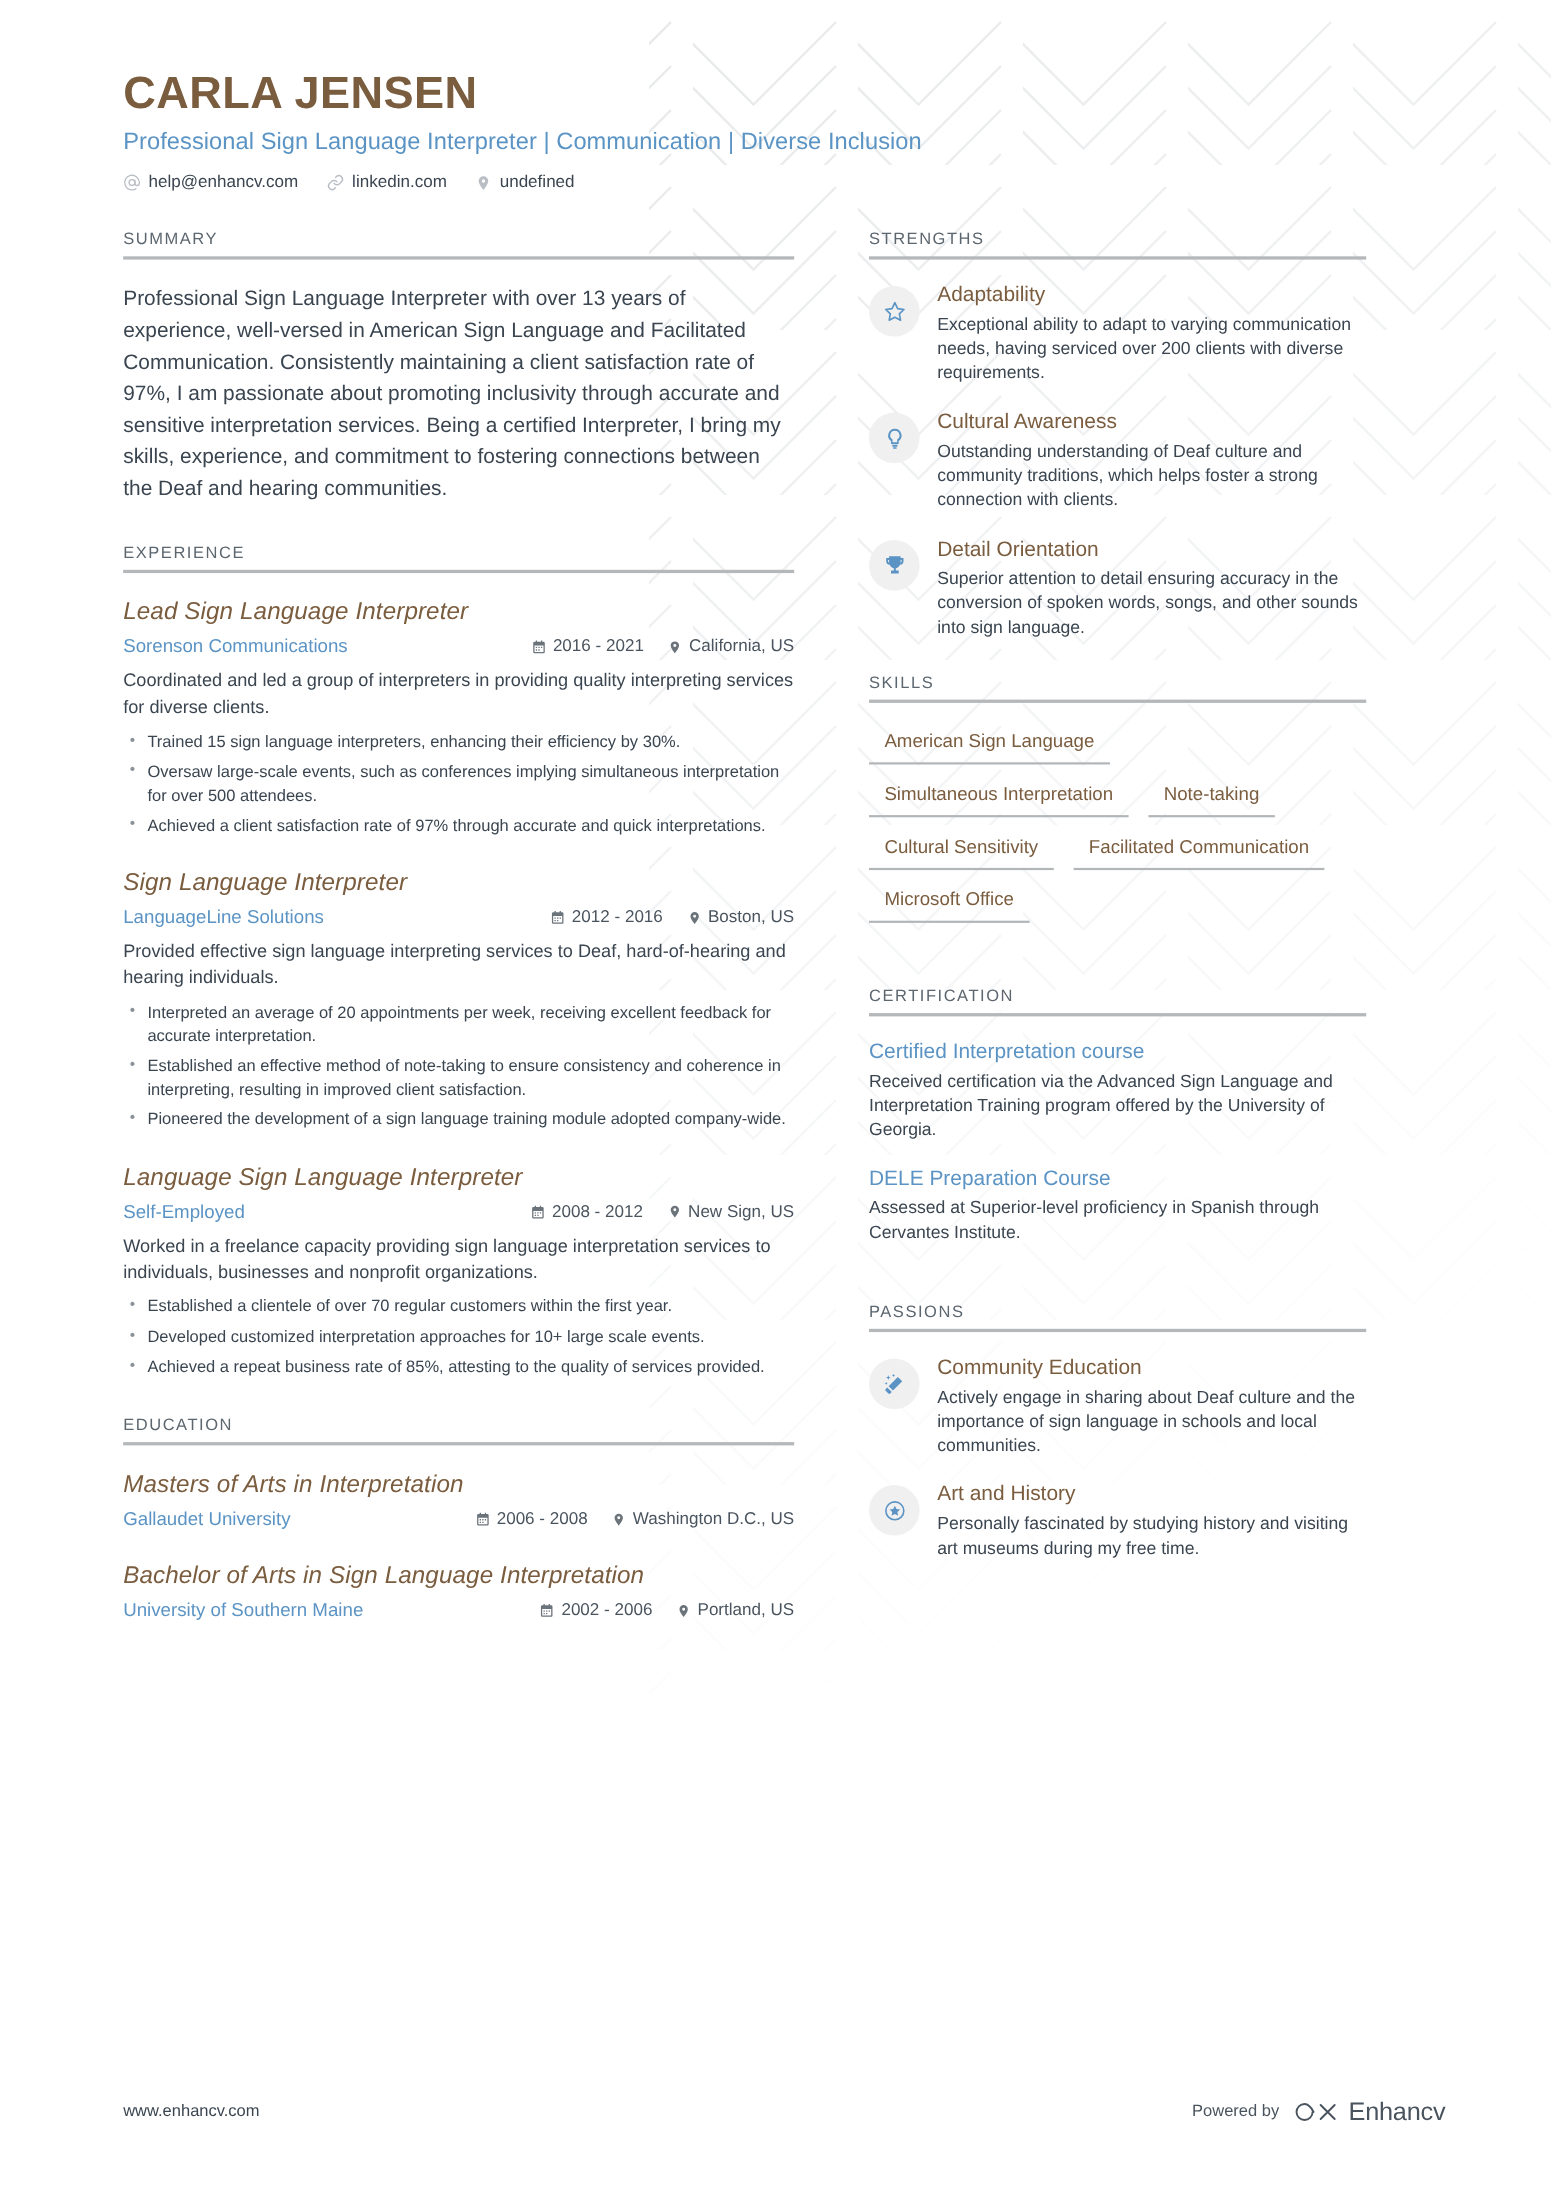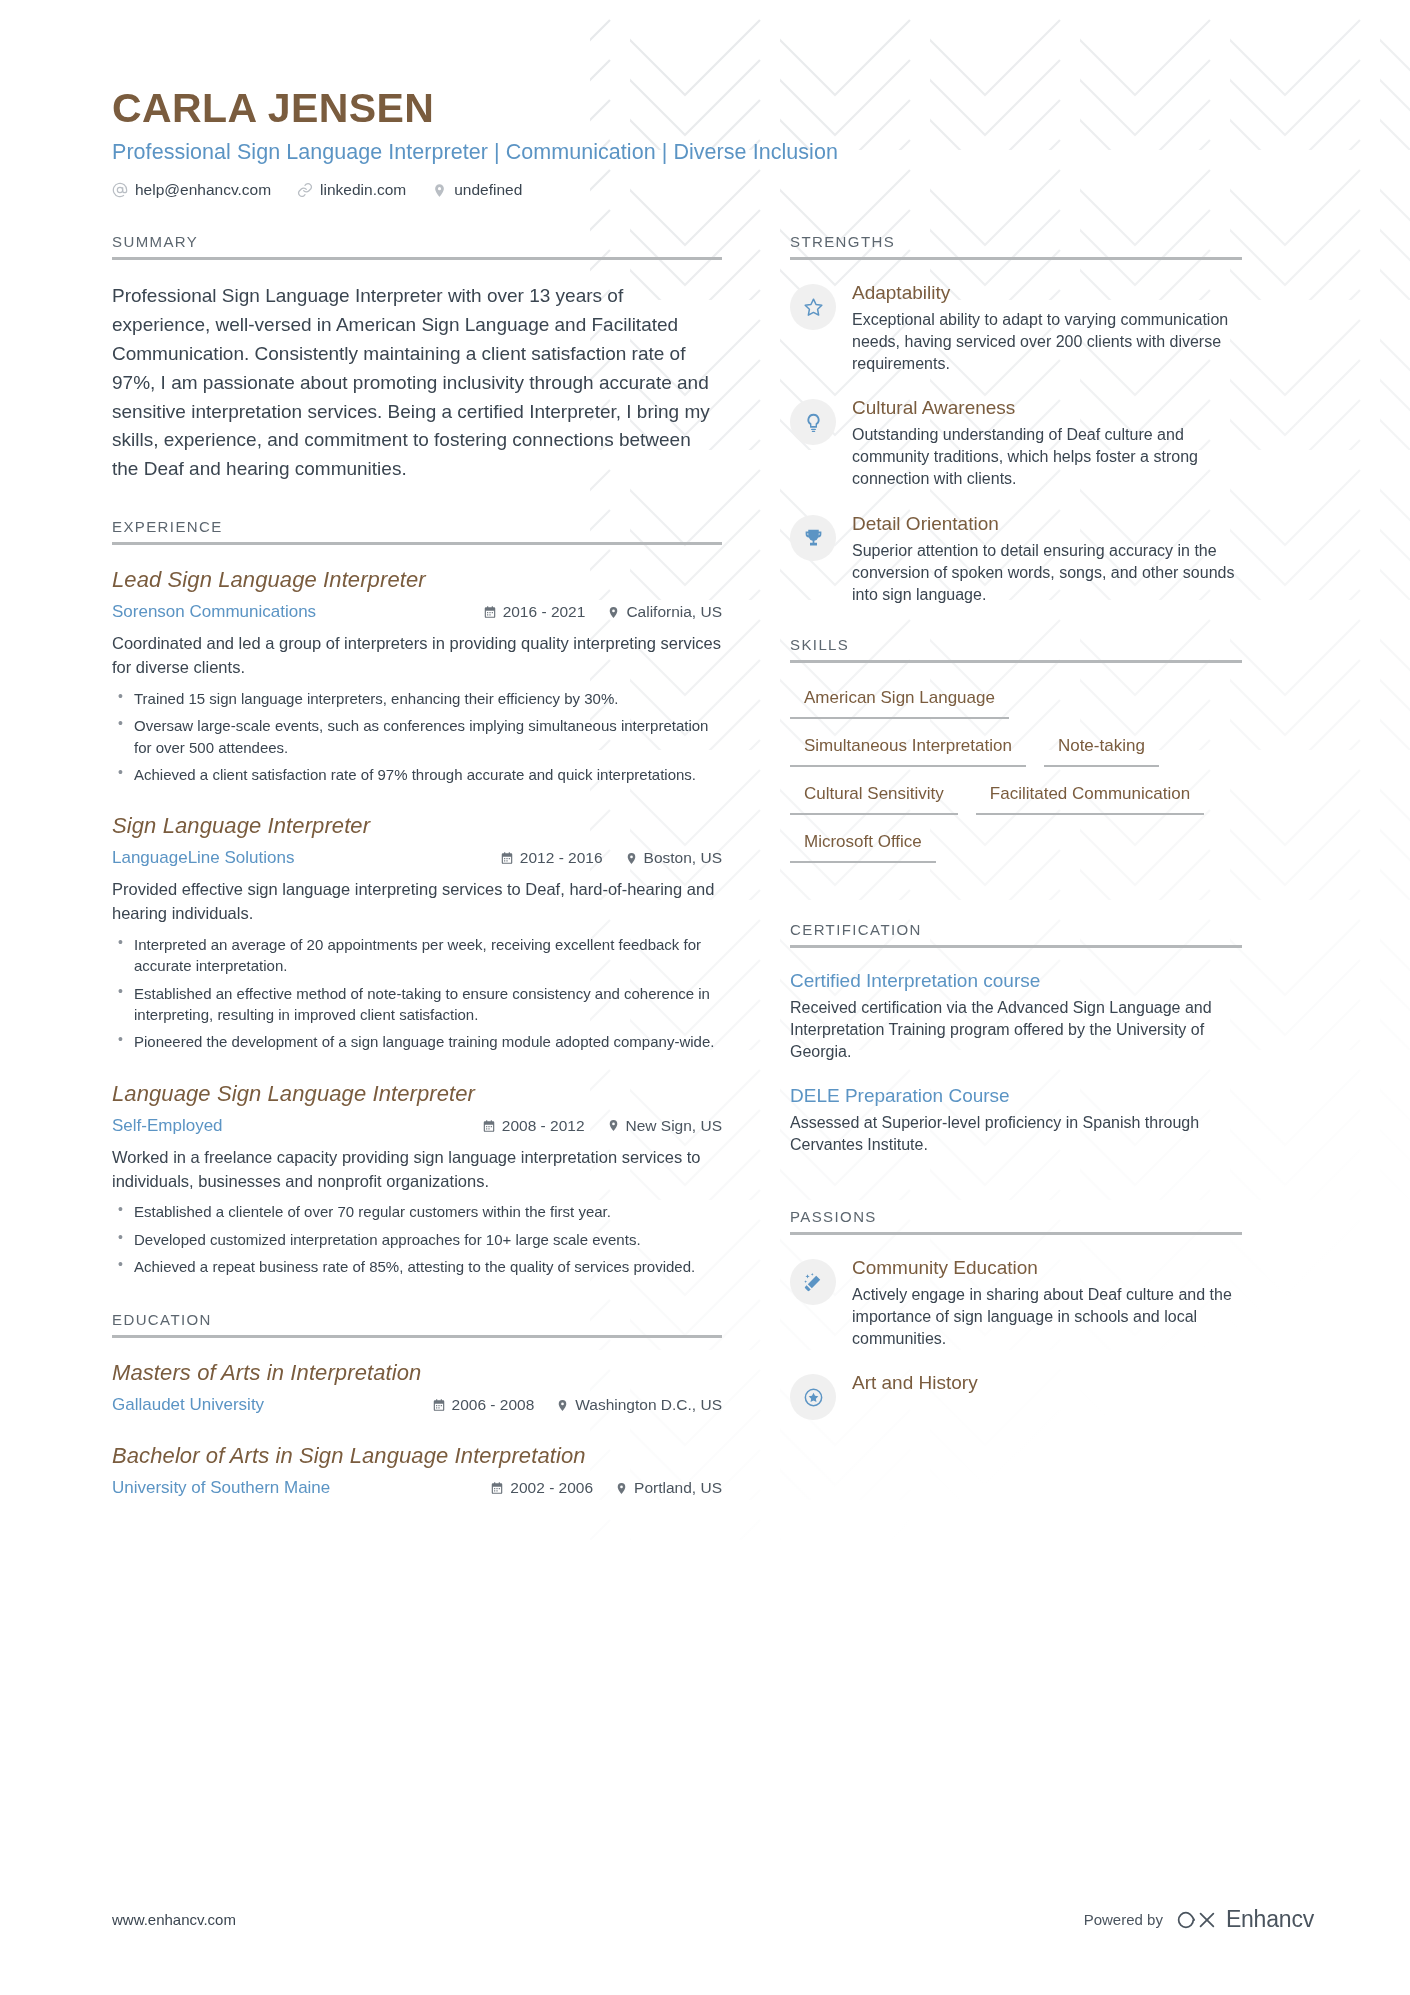--- a/index.html
+++ b/index.html
@@ -22,21 +22,21 @@
     pointer-events: none;
     z-index: 0;
     opacity: 1;
   }
 
   .page {
     position: relative;
     z-index: 2;
     width: 1410px;
     height: 1662px;
-    padding: 86px 96px 0 112px;
+    padding: 62px 96px 0 112px;
   }
 
   
   .name {
     font-size: 41px;
     font-weight: bold;
     letter-spacing: 0.4px;
     color: #7a5c3e;
     line-height: 1.1;
     margin-bottom: 9px;
@@ -513,20 +513,21 @@
 
         <div class="icon-item">
           <span class="icon-badge">
             <svg viewBox="0 0 24 24" fill="none" stroke="#5b94c4" stroke-width="1.7" stroke-linejoin="round">
               <circle cx="12" cy="12" r="9.3"></circle>
               <path d="M12 6.6l1.7 3.5 3.8.5-2.8 2.7.7 3.8L12 15.3l-3.4 1.8.7-3.8-2.8-2.7 3.8-.5z" fill="#5b94c4" stroke="none"></path>
             </svg>
           </span>
           <div class="icon-body">
             <div class="icon-title">Art and History</div>
+            <div class="icon-text">Personally fascinated by studying history and visiting art museums during my free time.</div>
           </div>
         </div>
       </section>
 
     </div>
   </div>
 </div>
 
 <div class="footer">
   <span class="footer-url">www.enhancv.com</span>

